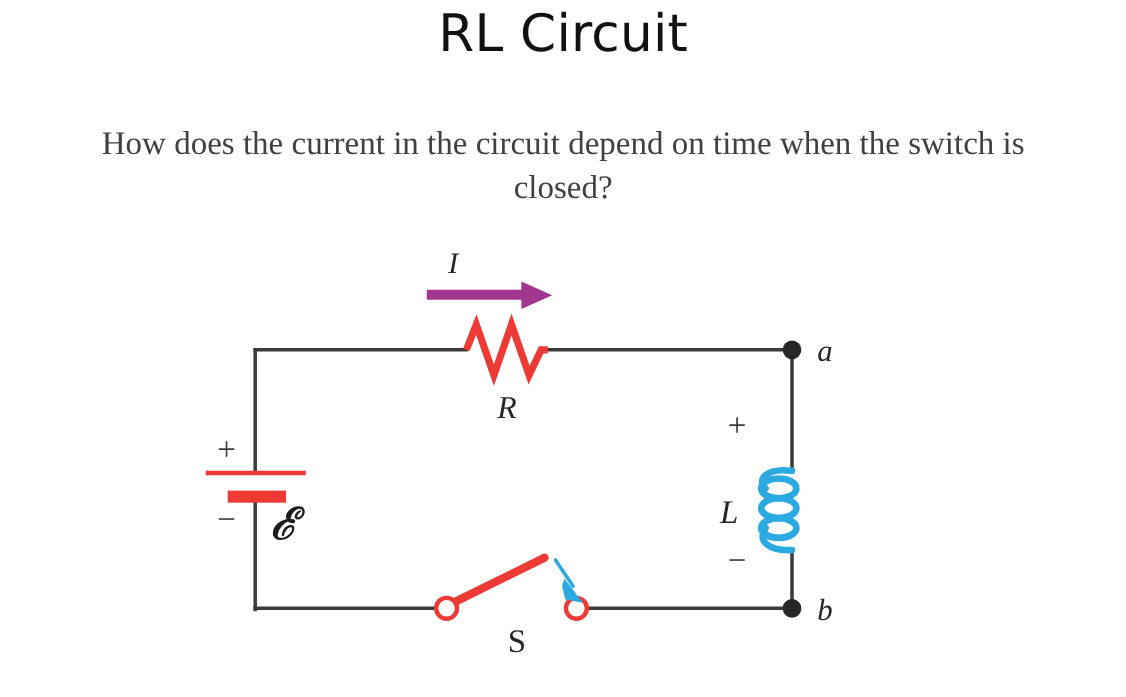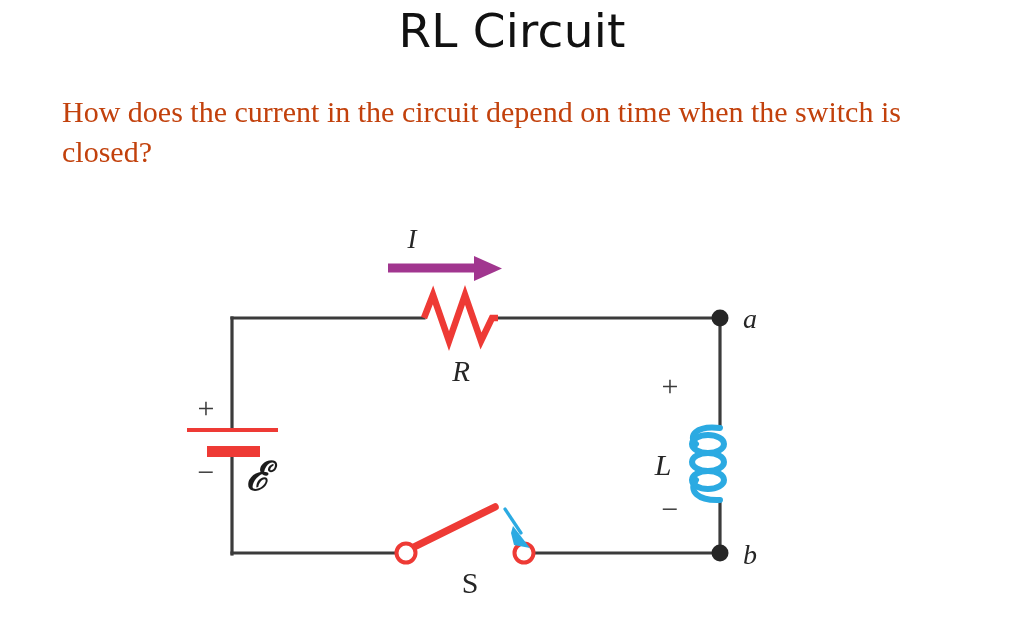--- a/index.html
+++ b/index.html
@@ -31,28 +31,28 @@
     font-family: "DejaVu Sans", sans-serif;
     font-size: 47px;
     font-weight: 400;
     line-height: 58px;
     color: #111111;
     letter-spacing: 0.2px;
   }
   .subtitle {
     position: absolute;
     left: 62px;
-    top: 92px;
+    top: 111px;
     width: 900px;
-    text-align: left;
+    text-align: center;
     font-family: "Liberation Serif", serif;
     font-size: 30px;
     font-weight: 400;
     line-height: 40px;
-    color: #c2410c;
+    color: #404040;
   }
   #circuit-figure {
     position: absolute;
     left: 150px;
     top: 215px;
     width: 700px;
     height: 420px;
   }
   svg { display: block; }
 </style>

